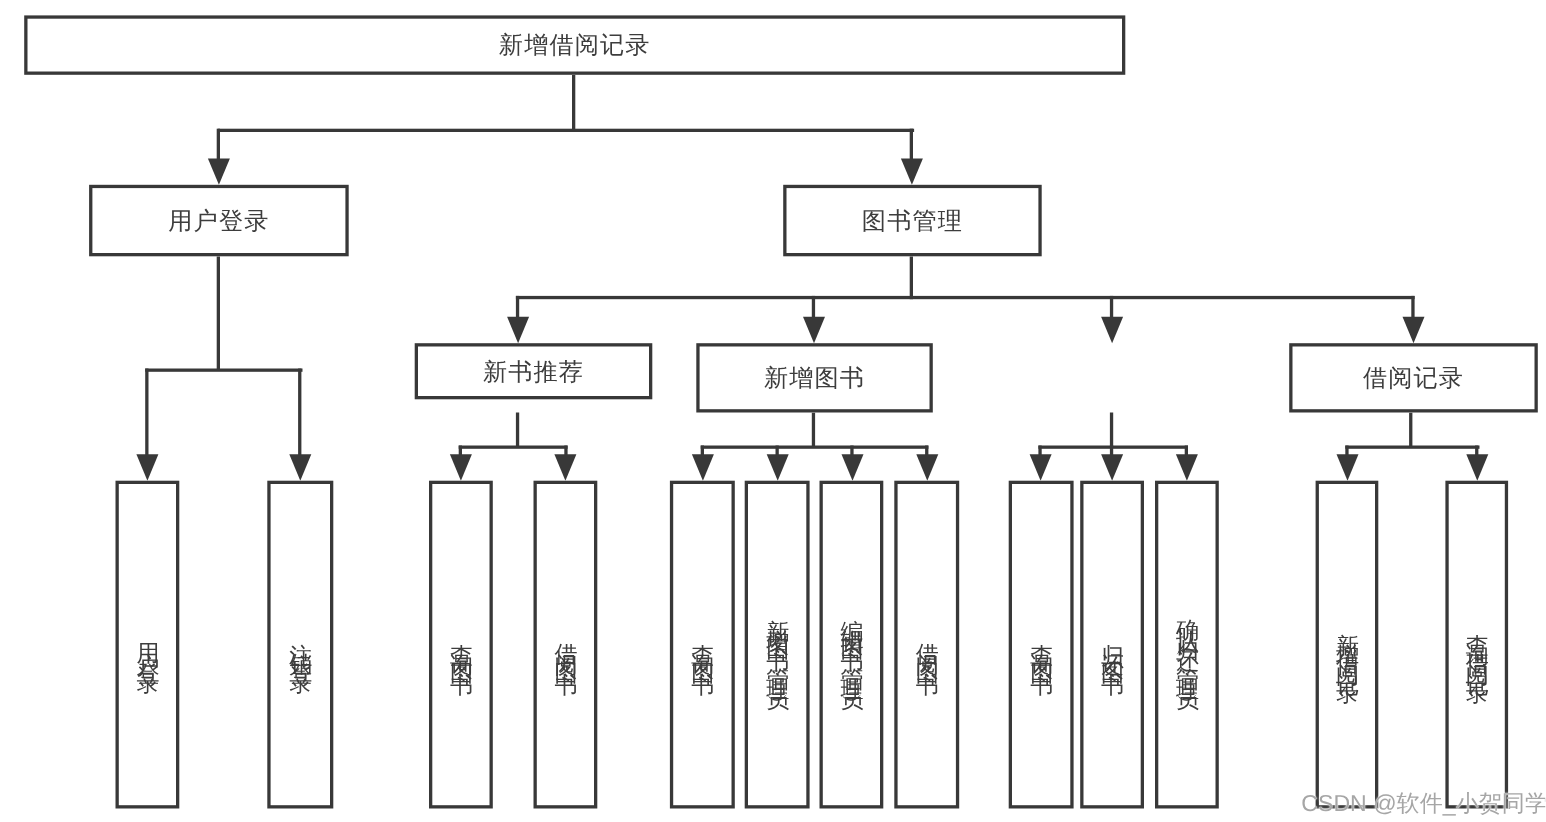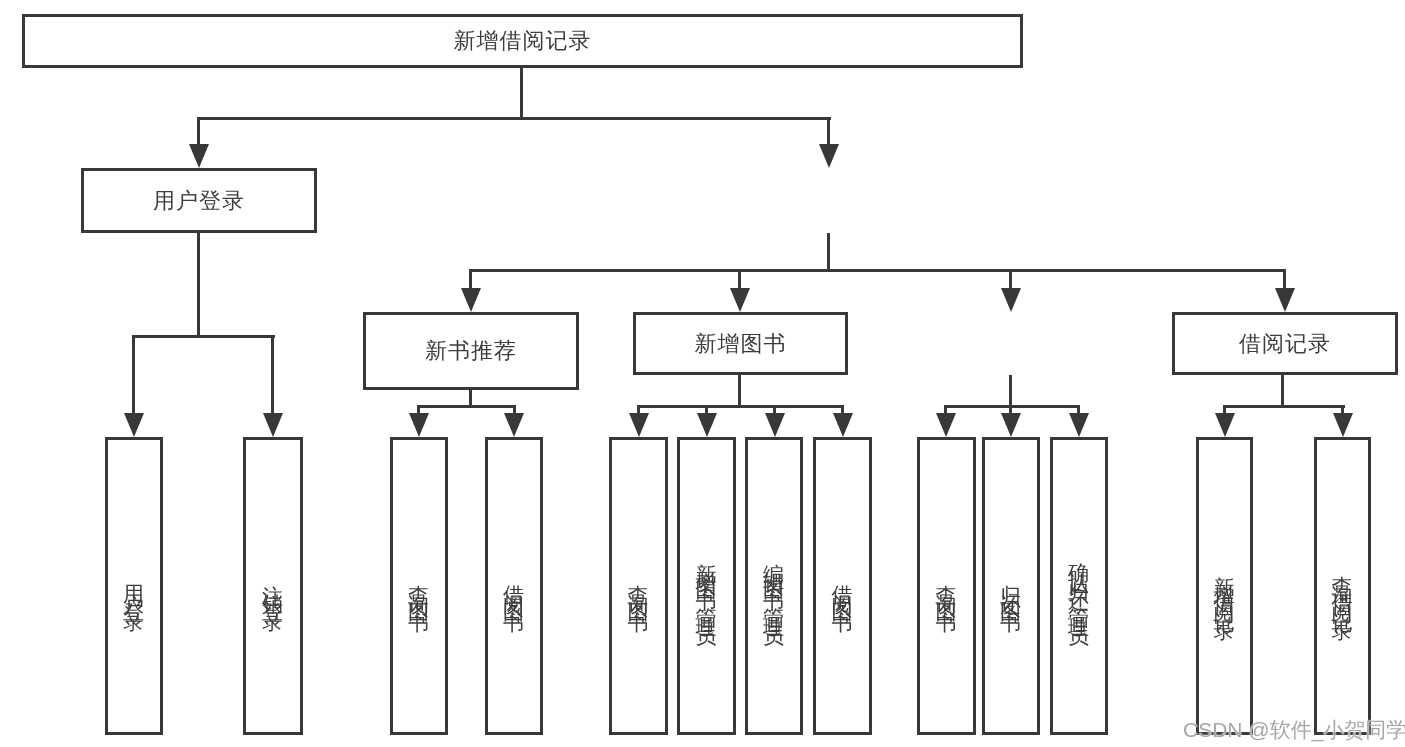--- a/index.html
+++ b/index.html
@@ -37,22 +37,25 @@
 
 <div class="canvas">
 
   <div class="box" style="left:22px;top:14px;width:1001px;height:54px;">
     <span>新增借阅记录</span>
   </div>
 
   <div class="box" style="left:81px;top:168px;width:236px;height:65px;">
     <span>用户登录</span>
   </div>
+  <div class="box" style="left:712px;top:168px;width:235px;height:65px;">
+    <span>图书管理</span>
+  </div>
 
-  <div class="box" style="left:363px;top:312px;width:216px;height:78px;">
+  <div class="box" style="left:377px;top:312px;width:216px;height:51px;">
     <span>新书推荐</span>
   </div>
   <div class="box" style="left:633px;top:312px;width:215px;height:63px;">
     <span>新增图书</span>
   </div>
   <div class="box" style="left:1172px;top:312px;width:226px;height:63px;">
     <span>借阅记录</span>
   </div>
 
   <div class="box vbox" style="left:105px;top:437px;width:58px;height:298px;">

